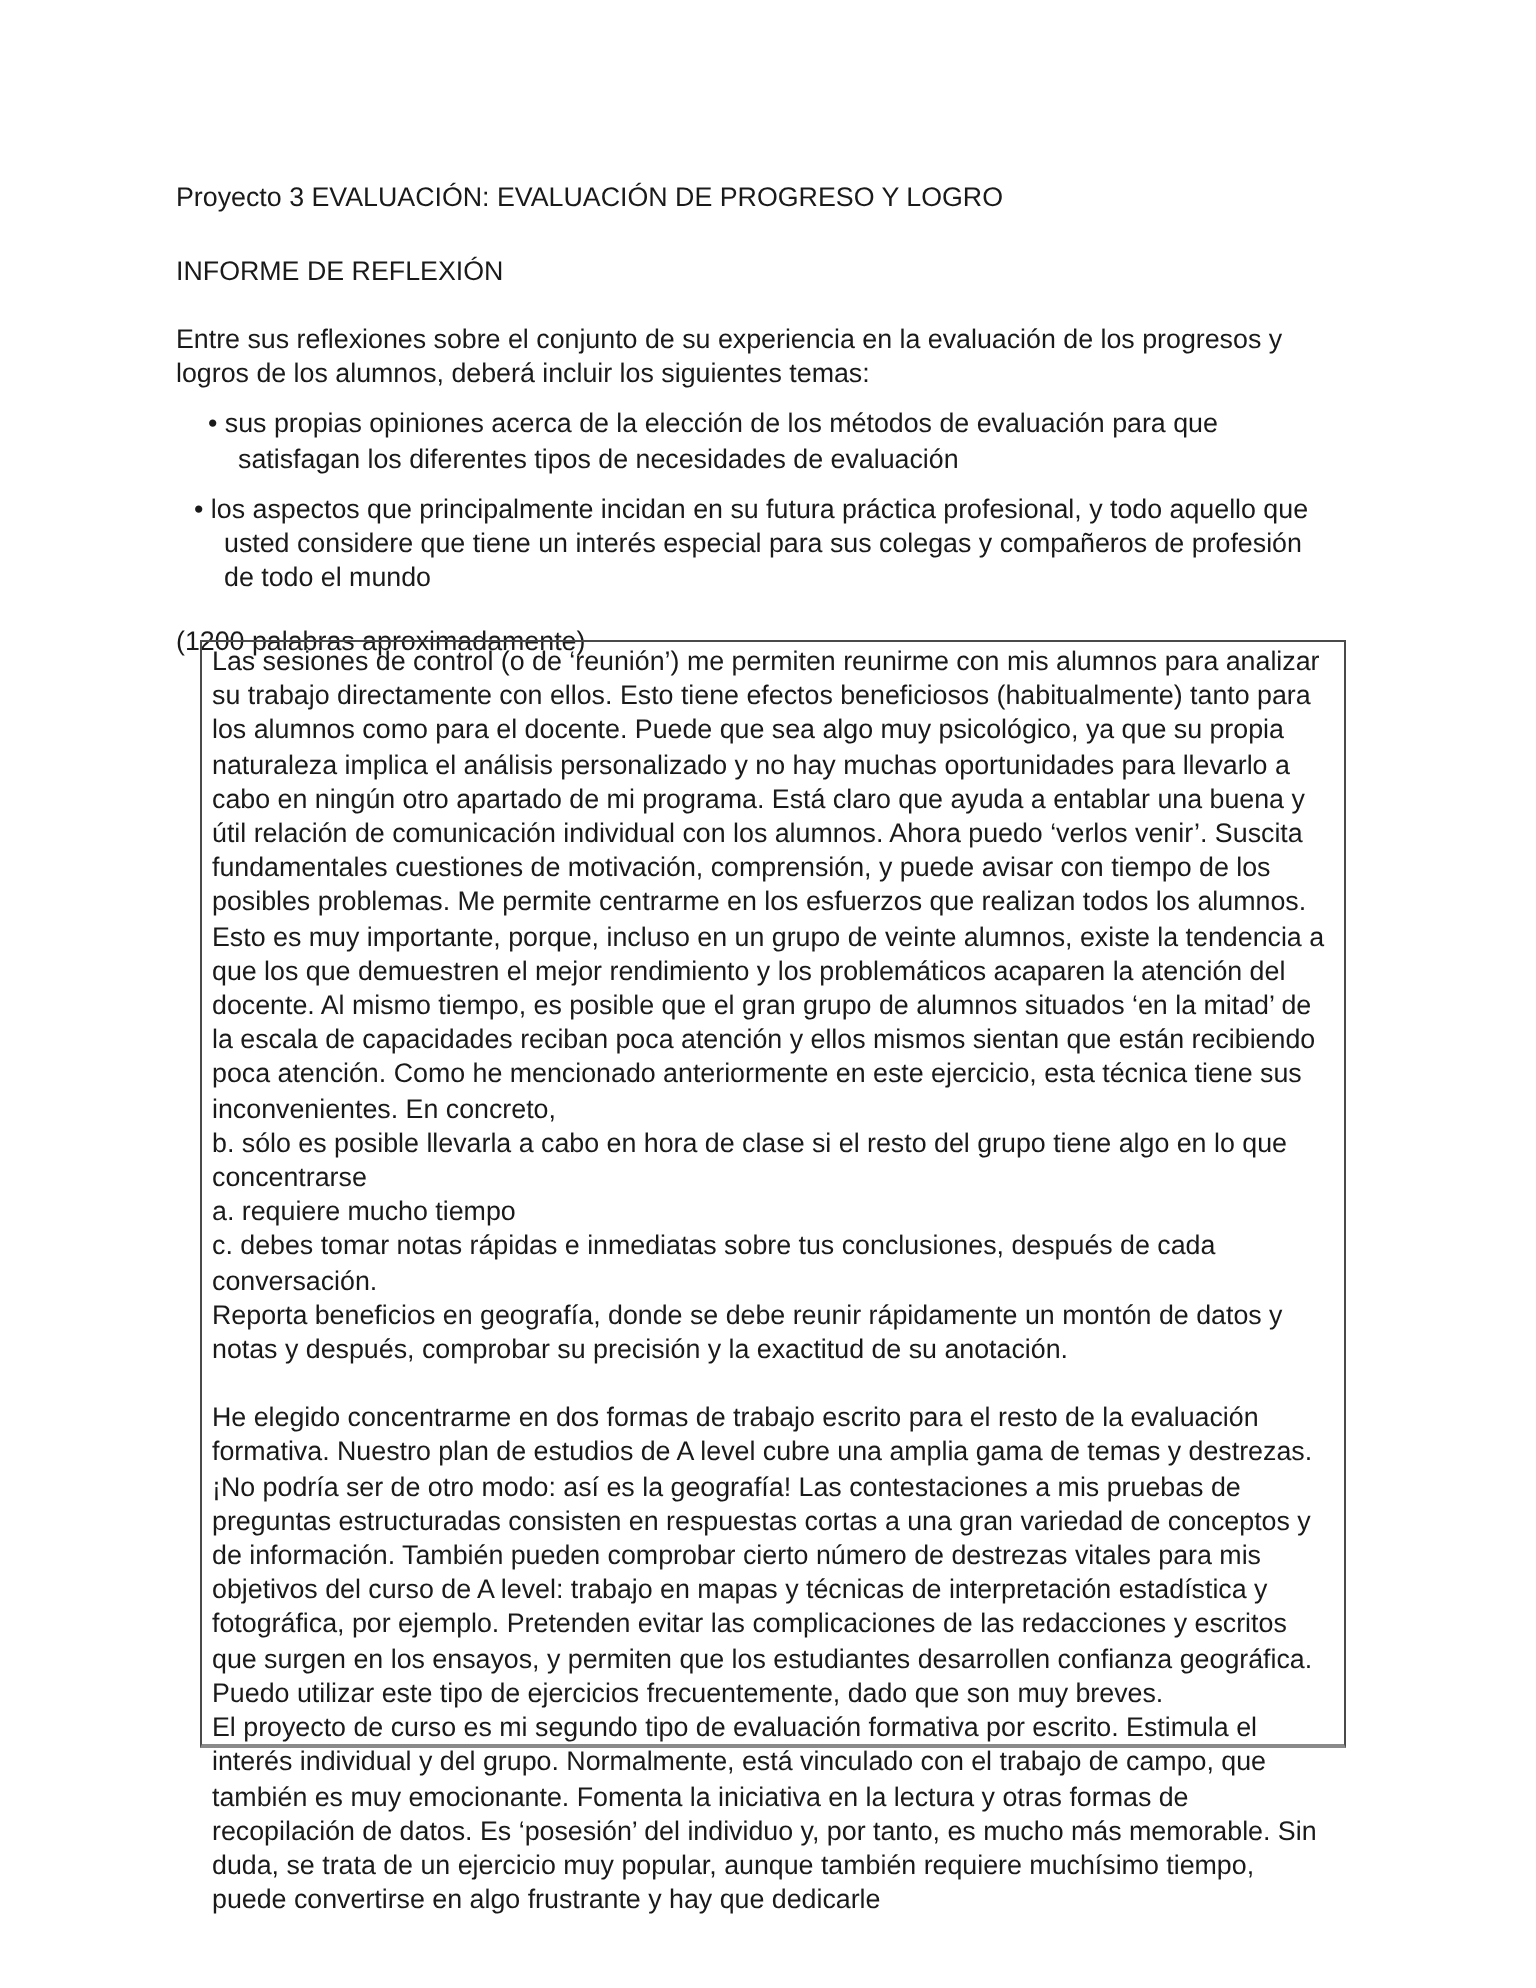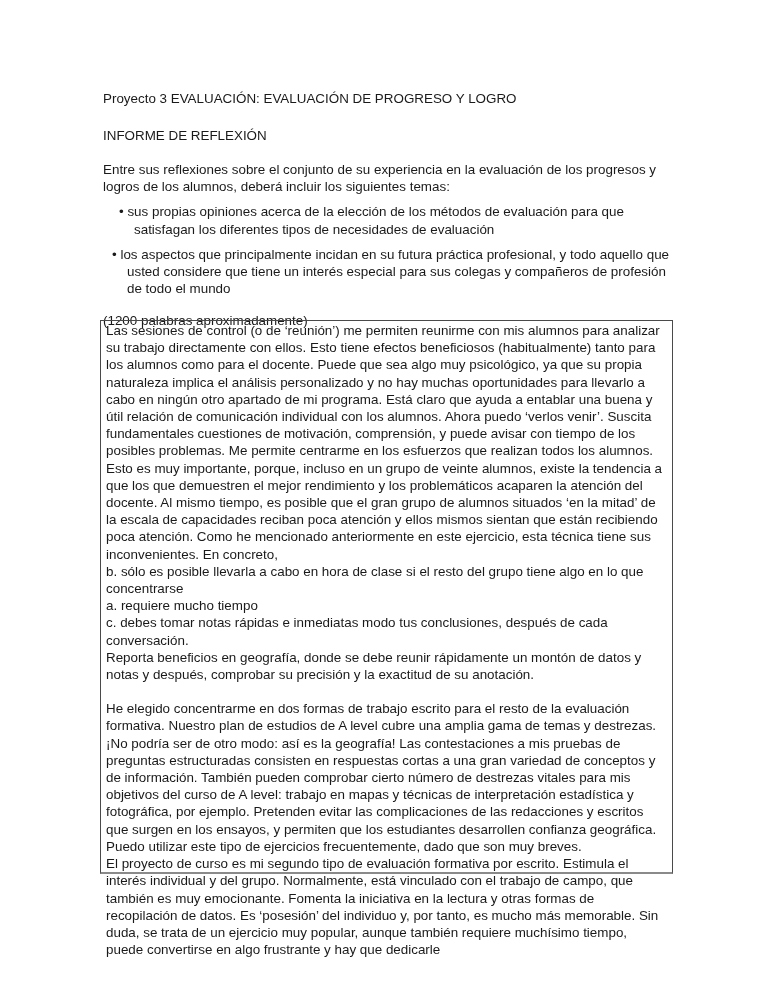--- a/index.html
+++ b/index.html
@@ -12,21 +12,21 @@
       height: 994px;
       position: relative;
       overflow: hidden;
       font-family: "Liberation Sans", sans-serif;
       color: #1a1a1a;
       font-size: 13.4px;
       line-height: 17.2px;
     }
     .page {
       position: absolute;
-      left: 103px;
+      left: 88px;
       top: 90px;
       width: 575px;
     }
     .title {
       margin: 0;
       font-weight: normal;
       font-size: 13.4px;
       line-height: 17px;
     }
     .section-heading {
@@ -76,18 +76,18 @@
   <p class="intro">Entre sus reflexiones sobre el conjunto de su experiencia en la evaluación de los progresos y logros de los alumnos, deberá incluir los siguientes temas:</p>
   <p class="bullet">• sus propias opiniones acerca de la elección de los métodos de evaluación para que satisfagan los diferentes tipos de necesidades de evaluación</p>
   <p class="bullet nested">• los aspectos que principalmente incidan en su futura práctica profesional, y todo aquello que usted considere que tiene un interés especial para sus colegas y compañeros de profesión de todo el mundo</p>
   <p class="word-count">(1200 palabras aproximadamente)</p>
 </div>
 
 <div class="answer-box">
   <p>Las sesiones de control (o de ‘reunión’) me permiten reunirme con mis alumnos para analizar su trabajo directamente con ellos. Esto tiene efectos beneficiosos (habitualmente) tanto para los alumnos como para el docente. Puede que sea algo muy psicológico, ya que su propia naturaleza implica el análisis personalizado y no hay muchas oportunidades para llevarlo a cabo en ningún otro apartado de mi programa. Está claro que ayuda a entablar una buena y útil relación de comunicación individual con los alumnos. Ahora puedo ‘verlos venir’. Suscita fundamentales cuestiones de motivación, comprensión, y puede avisar con tiempo de los posibles problemas. Me permite centrarme en los esfuerzos que realizan todos los alumnos. Esto es muy importante, porque, incluso en un grupo de veinte alumnos, existe la tendencia a que los que demuestren el mejor rendimiento y los problemáticos acaparen la atención del docente. Al mismo tiempo, es posible que el gran grupo de alumnos situados ‘en la mitad’ de la escala de capacidades reciban poca atención y ellos mismos sientan que están recibiendo poca atención. Como he mencionado anteriormente en este ejercicio, esta técnica tiene sus inconvenientes. En concreto,</p>
   <p>b. sólo es posible llevarla a cabo en hora de clase si el resto del grupo tiene algo en lo que concentrarse</p>
   <p>a. requiere mucho tiempo</p>
-  <p>c. debes tomar notas rápidas e inmediatas modo tus conclusiones, después de cada conversación.</p>
+  <p>c. debes tomar notas rápidas e inmediatas sobre tus conclusiones, después de cada conversación.</p>
   <p>Reporta beneficios en geografía, donde se debe reunir rápidamente un montón de datos y notas y después, comprobar su precisión y la exactitud de su anotación.</p>
   <div class="gap"></div>
   <p>He elegido concentrarme en dos formas de trabajo escrito para el resto de la evaluación formativa. Nuestro plan de estudios de A level cubre una amplia gama de temas y destrezas. ¡No podría ser de otro modo: así es la geografía! Las contestaciones a mis pruebas de preguntas estructuradas consisten en respuestas cortas a una gran variedad de conceptos y de información. También pueden comprobar cierto número de destrezas vitales para mis objetivos del curso de A level: trabajo en mapas y técnicas de interpretación estadística y fotográfica, por ejemplo. Pretenden evitar las complicaciones de las redacciones y escritos que surgen en los ensayos, y permiten que los estudiantes desarrollen confianza geográfica. Puedo utilizar este tipo de ejercicios frecuentemente, dado que son muy breves.</p>
   <p>El proyecto de curso es mi segundo tipo de evaluación formativa por escrito. Estimula el interés individual y del grupo. Normalmente, está vinculado con el trabajo de campo, que también es muy emocionante. Fomenta la iniciativa en la lectura y otras formas de recopilación de datos. Es ‘posesión’ del individuo y, por tanto, es mucho más memorable. Sin duda, se trata de un ejercicio muy popular, aunque también requiere muchísimo tiempo, puede convertirse en algo frustrante y hay que dedicarle</p>
 </div>
 
 </body></html>

